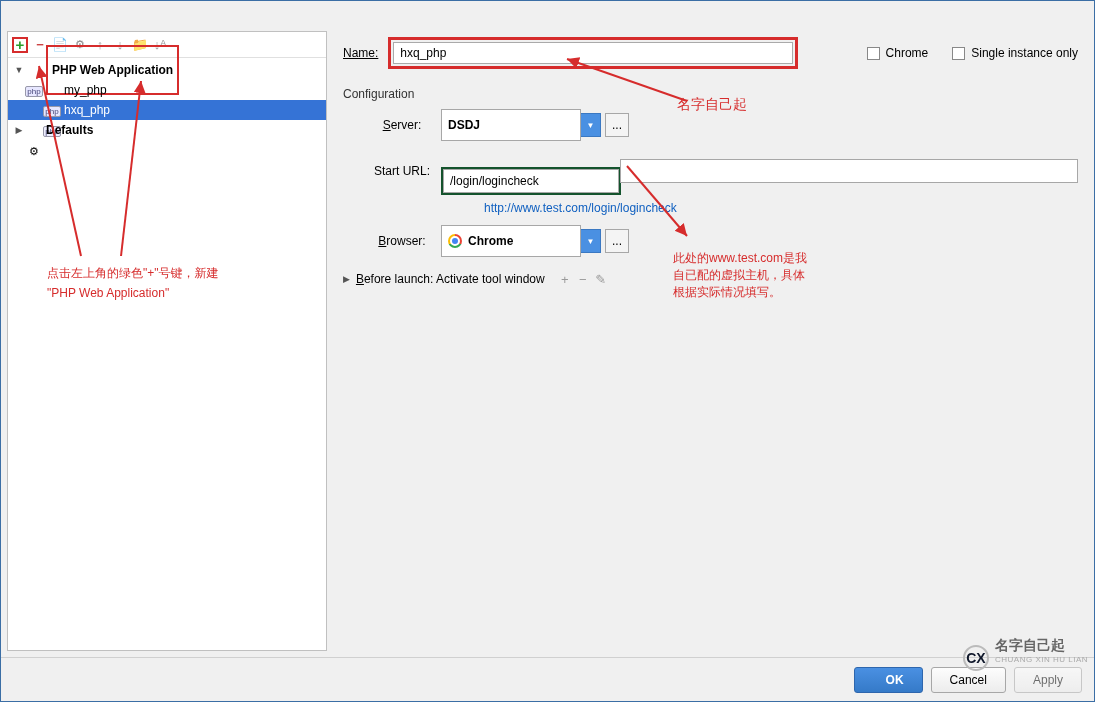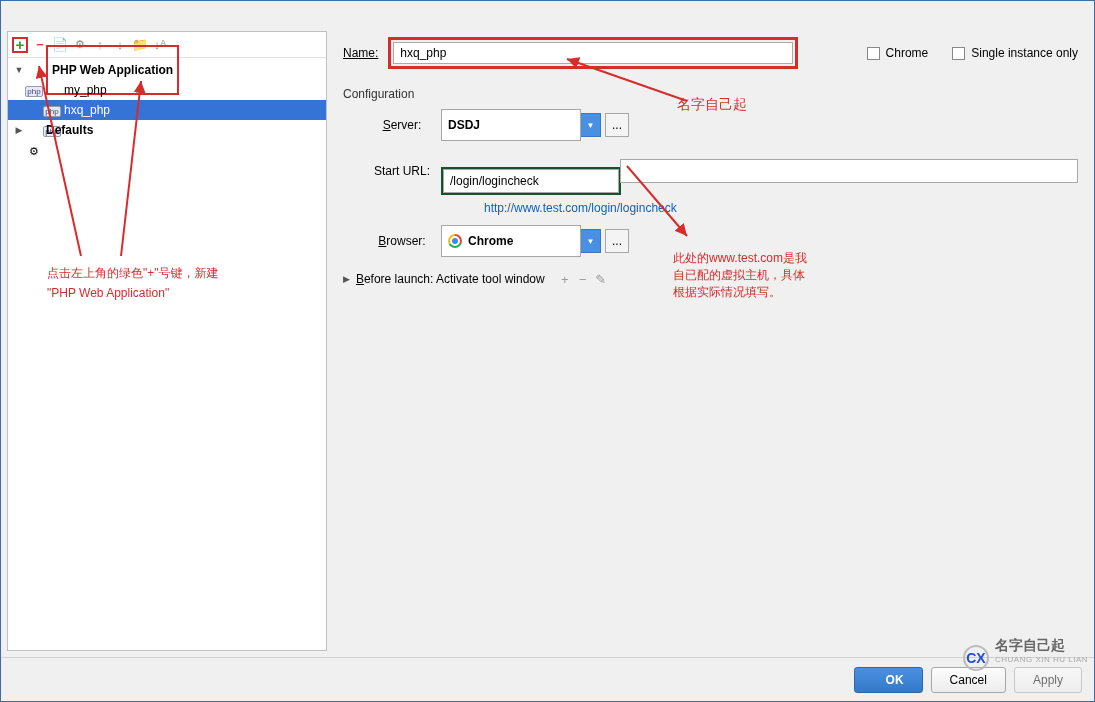--- a/index.html
+++ b/index.html
@@ -47,21 +47,21 @@
   .before-row { display: flex; align-items: center; margin: 14px 0 0 0; gap: 6px; }
   .before-toolbar { display: flex; gap: 2px; margin-left: 6px; }
   .chrome-ico { width:14px; height:14px; border-radius:50%; background: conic-gradient(#ea4335 0 120deg,#34a853 120deg 240deg,#fbbc05 240deg 360deg); position:relative; margin-right:6px; }
   .chrome-ico::after { content:""; position:absolute; width:6px; height:6px; border-radius:50%; background:#4285f4; border:2px solid #fff; top:2px; left:2px; }
   .annot { color: #d62c2c; position: absolute; font-size: 14px; line-height: 1.4; }
   svg.arrow { position: absolute; pointer-events: none; }
   .footer { height: 44px; border-top: 1px solid #d0d0d0; display: flex; align-items: center; justify-content: flex-end; padding: 0 12px; gap: 8px; background: #f0f0f0; }
   .btn { height: 26px; padding: 0 18px; border: 1px solid #a7a7a7; background: linear-gradient(#fdfdfd,#ececec); border-radius: 3px; display: flex; align-items: center; }
   .btn.primary { background: linear-gradient(#4a90e2,#357ac8); color: #fff; border-color: #2e66ad; font-weight: bold; padding-left: 31px; }
   .watermark { position: absolute; right: 6px; bottom: 30px; display: flex; align-items: center; gap: 6px; color: #888; font-size: 11px; }
-  .watermark .logo { width: 26px; height: 26px; border: 2px solid #bbb; border-radius: 50%; display: flex; align-items: center; justify-content: center; font-weight: bold; color: #1d4ed8; font-size: 14px; margin-top: 16px; }
+  .watermark .logo { width: 26px; height: 26px; border: 2px solid #bbb; border-radius: 50%; display: flex; align-items: center; justify-content: center; font-weight: bold; color: #0f172a; font-size: 14px; margin-top: 16px; }
   .gear-icon::before { content:"⚙"; font-size:11px; color:#888; }
 </style>
 </head>
 <body>
 
 <div class="window">
 
   <div class="content">
     <div class="body">
 

